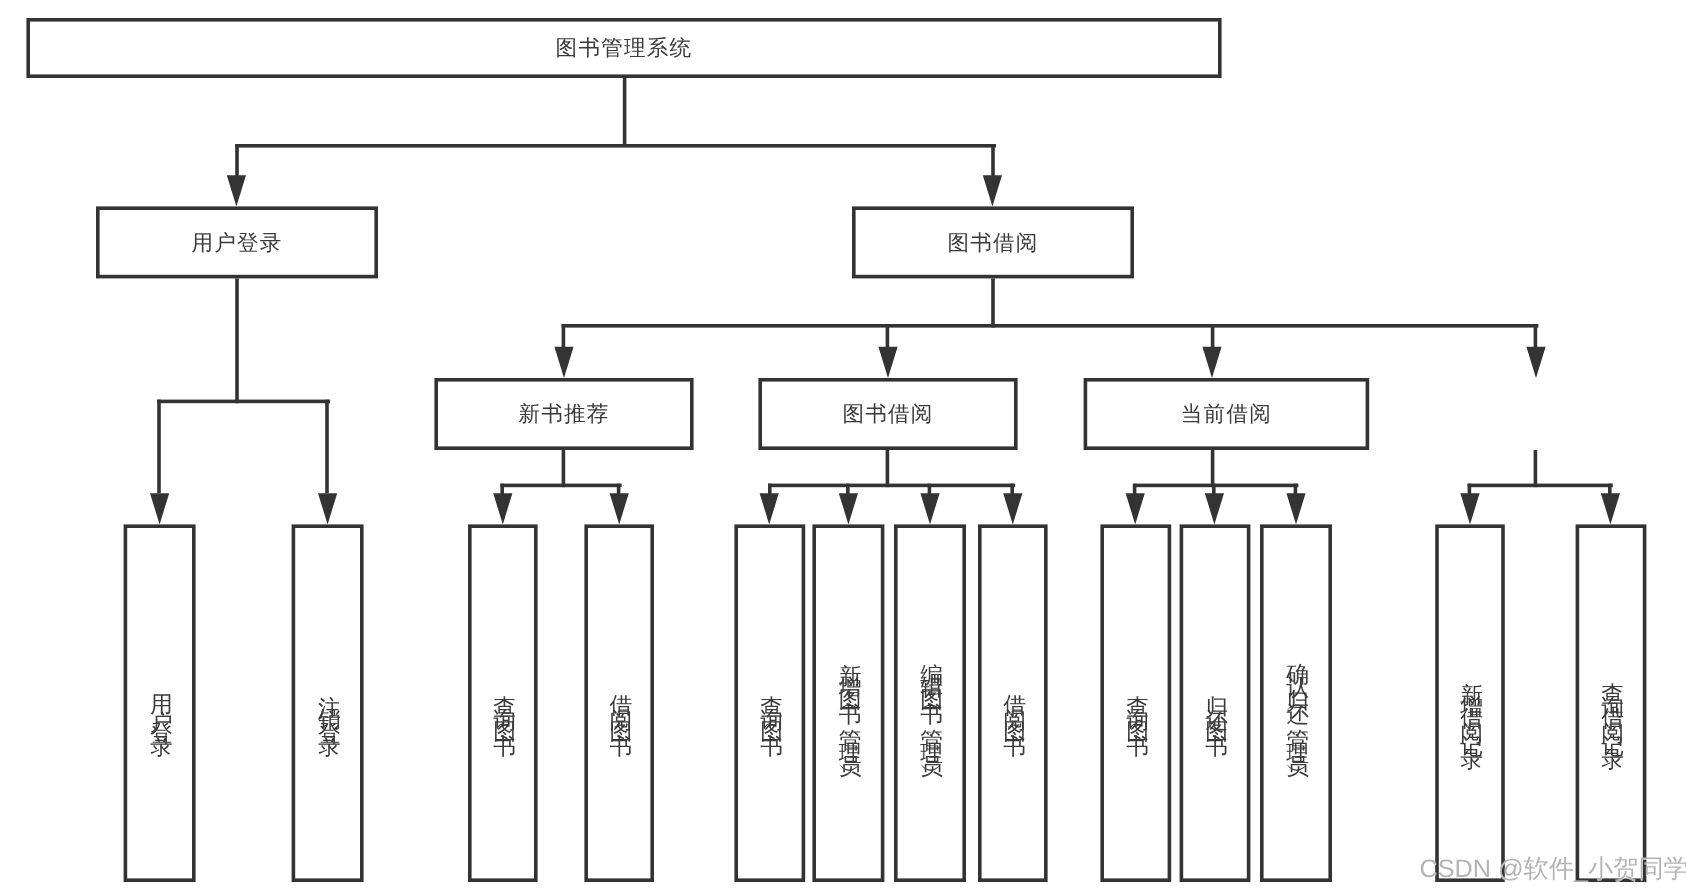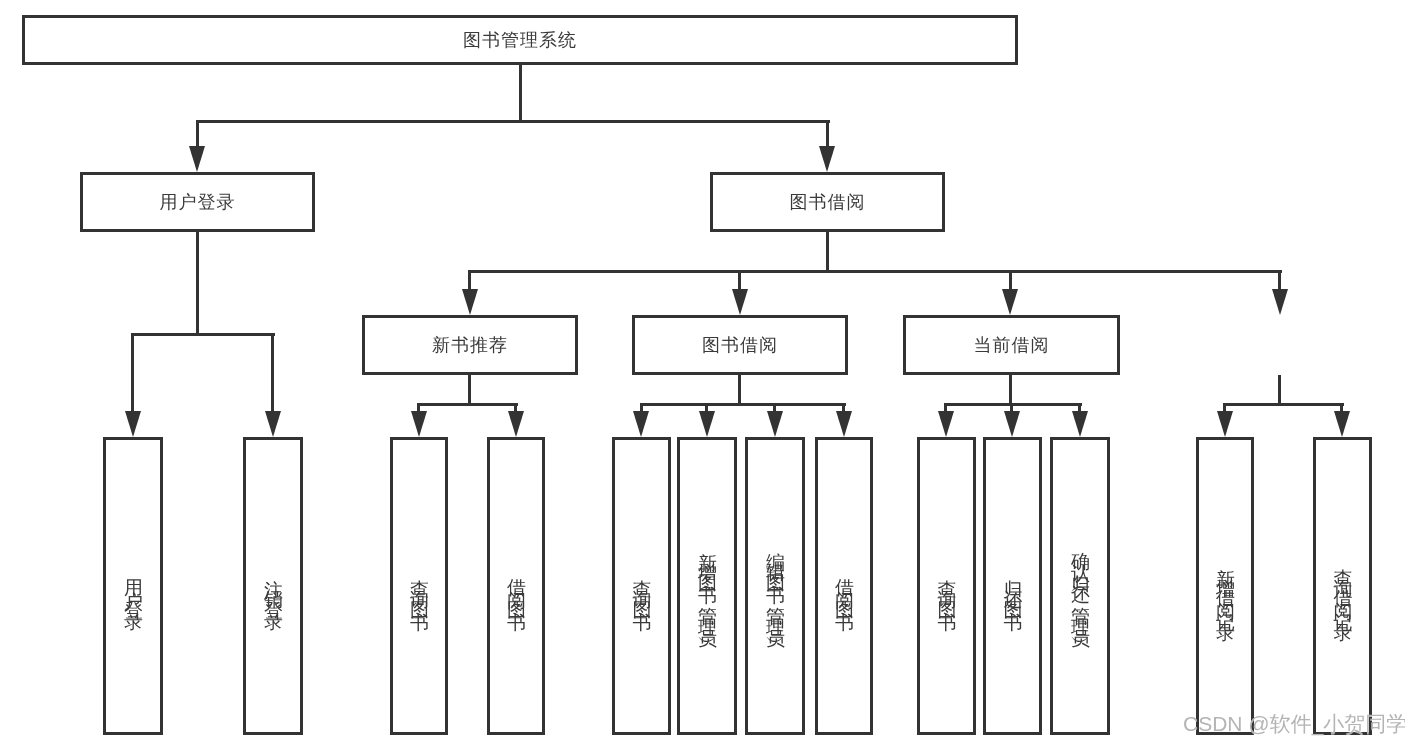--- a/index.html
+++ b/index.html
@@ -73,21 +73,21 @@
   <div class="arrow" style="left:1002px; top:289px;"></div>
   <div class="line" style="left:1278px; top:270px; width:3px; height:21px;"></div>
   <div class="arrow" style="left:1272px; top:289px;"></div>
 
   <div class="node" style="left:362px; top:315px; width:216px; height:60px;">
     <span>新书推荐</span>
   </div>
   <div class="node" style="left:632px; top:315px; width:216px; height:60px;">
     <span>图书借阅</span>
   </div>
-  <div class="node" style="left:903px; top:315px; width:217px; height:60px;">
+  <div class="node" style="left:903px; top:315px; width:238px; height:60px;">
     <span>当前借阅</span>
   </div>
 
   <div class="line" style="left:468px; top:375px; width:3px; height:31px;"></div>
   <div class="line" style="left:417px; top:403px; width:101px; height:3px;"></div>
   <div class="line" style="left:417px; top:403px; width:3px; height:12px;"></div>
   <div class="arrow" style="left:411px; top:411px;"></div>
   <div class="line" style="left:514px; top:403px; width:3px; height:12px;"></div>
   <div class="arrow" style="left:508px; top:411px;"></div>
 

